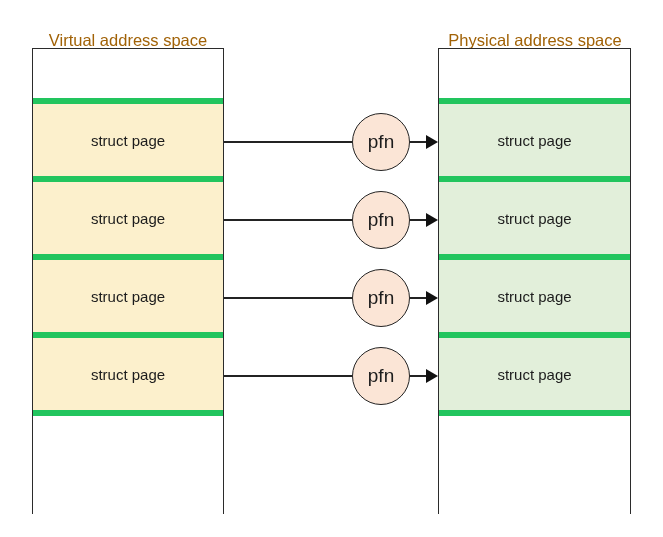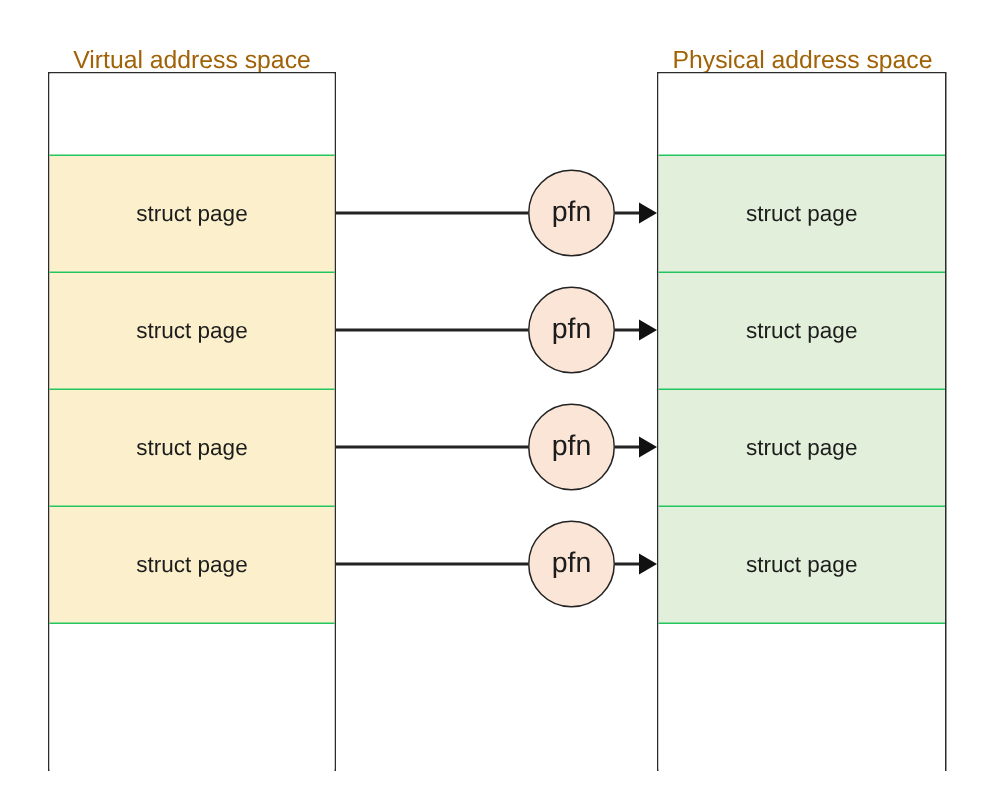--- a/index.html
+++ b/index.html
@@ -35,21 +35,21 @@
     height: 466px;
     border: 1px solid #2b2b2b;
     box-sizing: border-box;
     background: #ffffff;
   }
   .column.left-col  { left: 32px; }
   .column.right-col { left: 438px; width: 193px; }
 
   .cell {
     box-sizing: border-box;
-    border-bottom: 1px solid #22c55e;
+    border-bottom: 6px solid #22c55e;
     display: flex;
     align-items: center;
     justify-content: center;
     font-size: 15px;
     color: #1c1c1c;
   }
   .cell:last-child { border-bottom: none; }
   .cell-top    { height: 55px; background: #ffffff; }
   .cell-page   { height: 78px; }
   .cell-bottom { height: 98px; background: #ffffff; }

